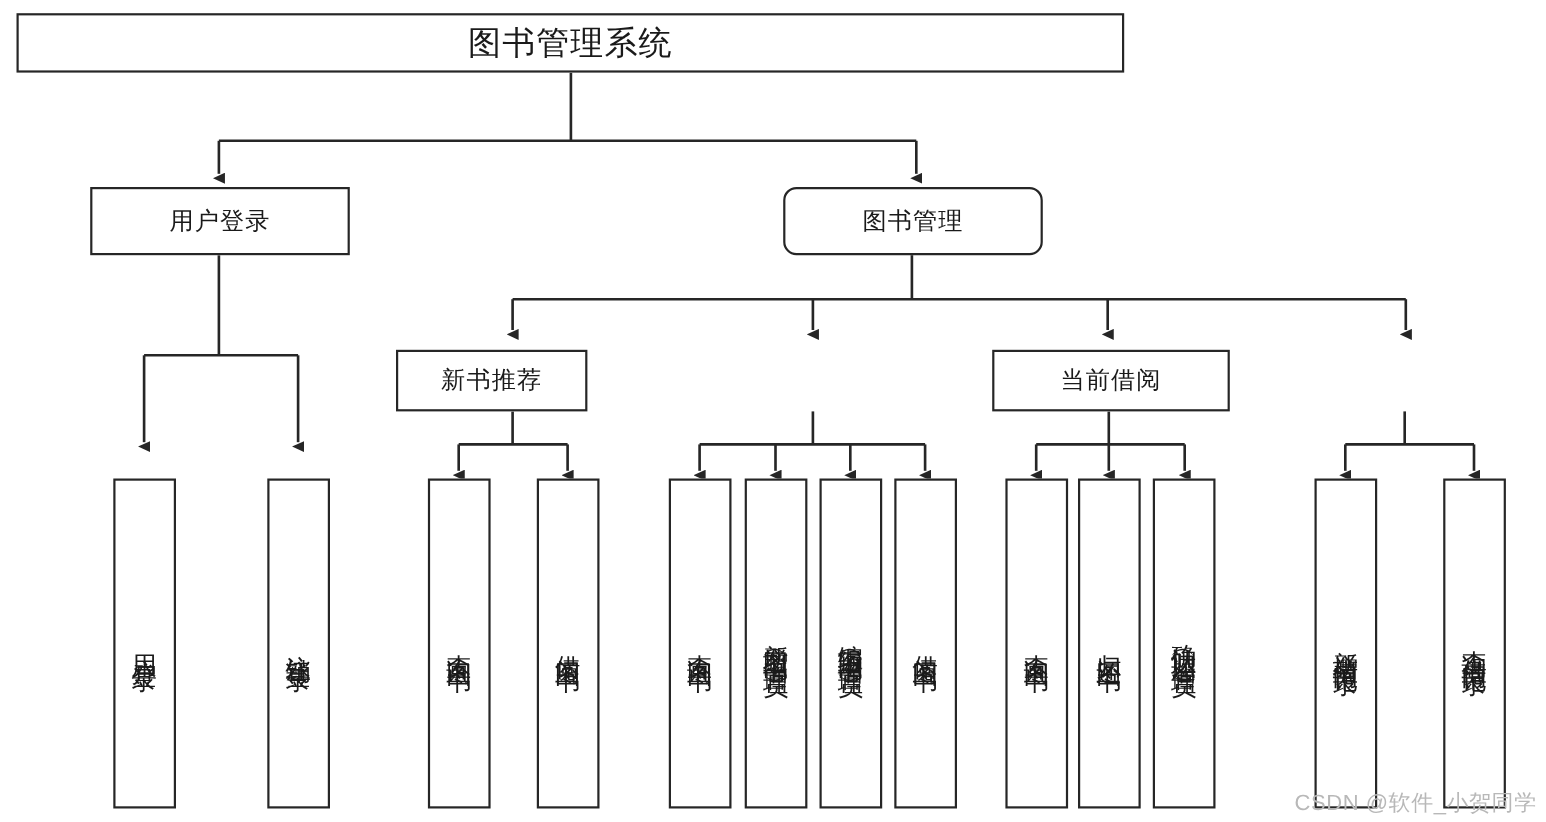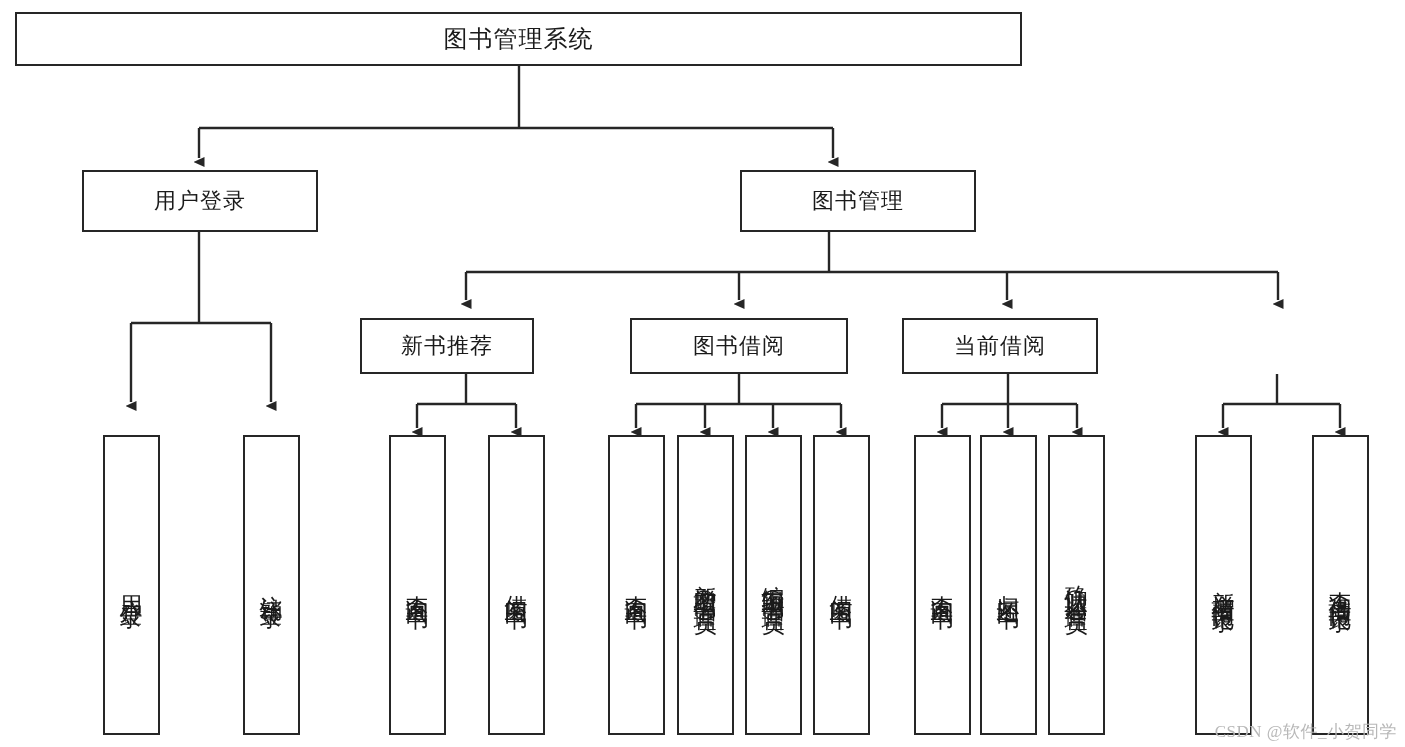--- a/index.html
+++ b/index.html
@@ -34,46 +34,45 @@
     align-items: center;
     justify-content: center;
     color: #1a1a1a;
   }
   .node.h {
     font-size: 22px;
     letter-spacing: 1px;
     line-height: 1.1;
   }
   .node.root {
-    font-size: 24px;
+    font-size: 30px;
   }
   .node.leaf {
     writing-mode: vertical-rl;
     text-orientation: upright;
     font-size: 23px;
     letter-spacing: 4px;
     line-height: 1.05;
     align-items: center;
     justify-content: center;
     padding: 4px 0;
   }
   .leaf-text {
     writing-mode: vertical-rl;
     text-orientation: upright;
     white-space: nowrap;
   }
   #watermark {
     position: absolute;
     right: 8px;
     bottom: 4px;
-    font-size: 17px;
+    font-size: 20px;
     color: #b8b8b8;
     letter-spacing: 0.5px;
     white-space: nowrap;
-    font-family: Liberation Serif, serif;
   }
 </style>
 </head>
 <body>
 
 <div id="canvas">
 
   <svg id="edges" viewBox="0 0 1405 747">
     <defs>
       <marker id="arrow" markerWidth="10" markerHeight="11" refX="1" refY="5.5" orient="auto" markerUnits="userSpaceOnUse">
@@ -124,31 +123,28 @@
     </g>
   </svg>
 
   <div class="node h root" style="left:15px; top:12px; width:1007px; height:54px;">
     <span>图书管理系统</span>
   </div>
 
   <div class="node h" style="left:82px; top:170px; width:236px; height:62px;">
     <span>用户登录</span>
   </div>
-  <div class="node h" style="left:740px; top:170px; width:236px; height:62px;">
+  <div class="node h" style="left:712px; top:170px; width:236px; height:62px;border-radius:12px;">
     <span>图书管理</span>
   </div>
 
   <div class="node h" style="left:360px; top:318px; width:174px; height:56px;">
     <span>新书推荐</span>
   </div>
-  <div class="node h" style="left:630px; top:318px; width:218px; height:56px;">
-    <span>图书借阅</span>
-  </div>
-  <div class="node h" style="left:902px; top:318px; width:196px; height:56px;">
+  <div class="node h" style="left:902px; top:318px; width:216px; height:56px;">
     <span>当前借阅</span>
   </div>
 
   <div class="node leaf" style="left:103px; top:435px; width:57px; height:300px;">
     <span class="leaf-text">用户登录</span>
   </div>
   <div class="node leaf" style="left:243px; top:435px; width:57px; height:300px;">
     <span class="leaf-text">注销登录</span>
   </div>
 

